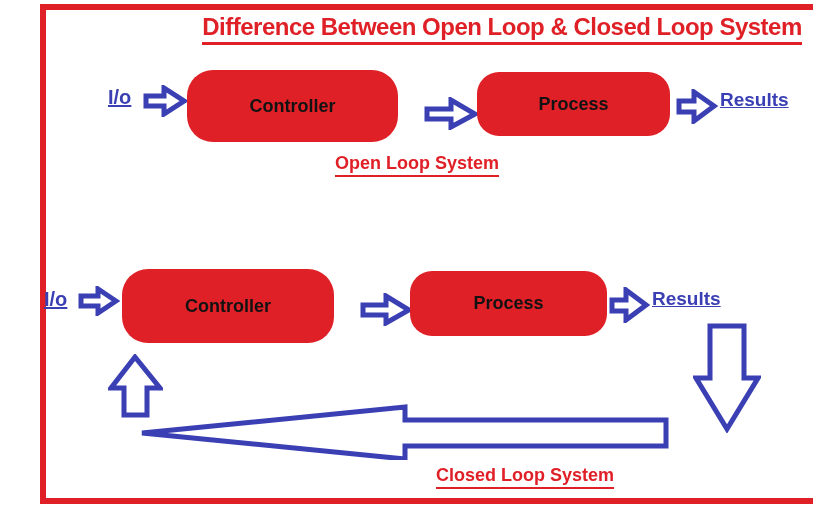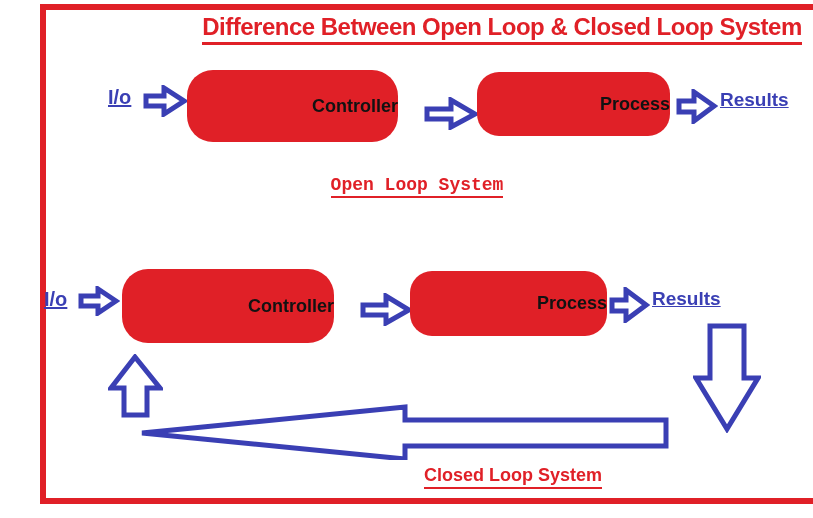--- a/index.html
+++ b/index.html
@@ -50,21 +50,21 @@
   .blue-label{
     color:var(--blue);
     font-weight:bold;
     font-size:19px;
     white-space:nowrap;
     text-decoration:underline;
   }
   .node{
     background:var(--red);
     border-radius:26px;
-    display:flex;align-items:center;justify-content:flex-end;
+    display:flex;align-items:center;justify-content:center;
     color:var(--box-text);
     font-weight:bold;font-size:18px;
   }
   .arrow svg{display:block;width:100%;height:100%;}
   .arrow polygon{
     fill:#ffffff;
     stroke:var(--blue);
     stroke-width:5;
     stroke-linejoin:miter;
   }
@@ -103,21 +103,21 @@
   </div>
 
   <div class="abs arrow" style="left:644px;top:89px;width:42px;height:35px;">
     <svg viewBox="0 0 42 35">
         <polygon points="3,12 18,12 18,3 38,17 18,32 18,23 3,23"></polygon>
       </svg>
   </div>
 
   <div class="abs blue-label" style="left:688px;top:89px;">Results</div>
 
-  <div class="abs caption" style="left:285px;top:175px;width:200px;font-family:Liberation Mono, monospace;">
+  <div class="abs caption" style="left:285px;top:153px;width:200px;">
     <span>Open Loop System</span>
   </div>
 
   <div class="abs blue-label" style="left:12px;top:288px;font-size:20px;">I/o</div>
 
   <div class="abs arrow" style="left:46px;top:286px;width:42px;height:30px;">
     <svg viewBox="0 0 42 30">
         <polygon points="3,10 20,10 20,3 38,15 20,27 20,20 3,20"></polygon>
       </svg>
   </div>
@@ -155,17 +155,17 @@
         <polygon points="4,29 267,3 267,16 528,16 528,42 267,42 267,55"></polygon>
       </svg>
   </div>
 
   <div class="abs arrow" style="left:76px;top:354px;width:55px;height:64px;">
     <svg viewBox="0 0 55 64">
         <polygon points="27,3 52,34 39,34 39,61 16,61 16,34 3,34"></polygon>
       </svg>
   </div>
 
-  <div class="abs caption" style="left:376px;top:465px;width:210px;">
+  <div class="abs caption" style="left:388px;top:465px;width:210px;">
     <span>Closed Loop System</span>
   </div>
 
 </div>
 
 </body></html>

